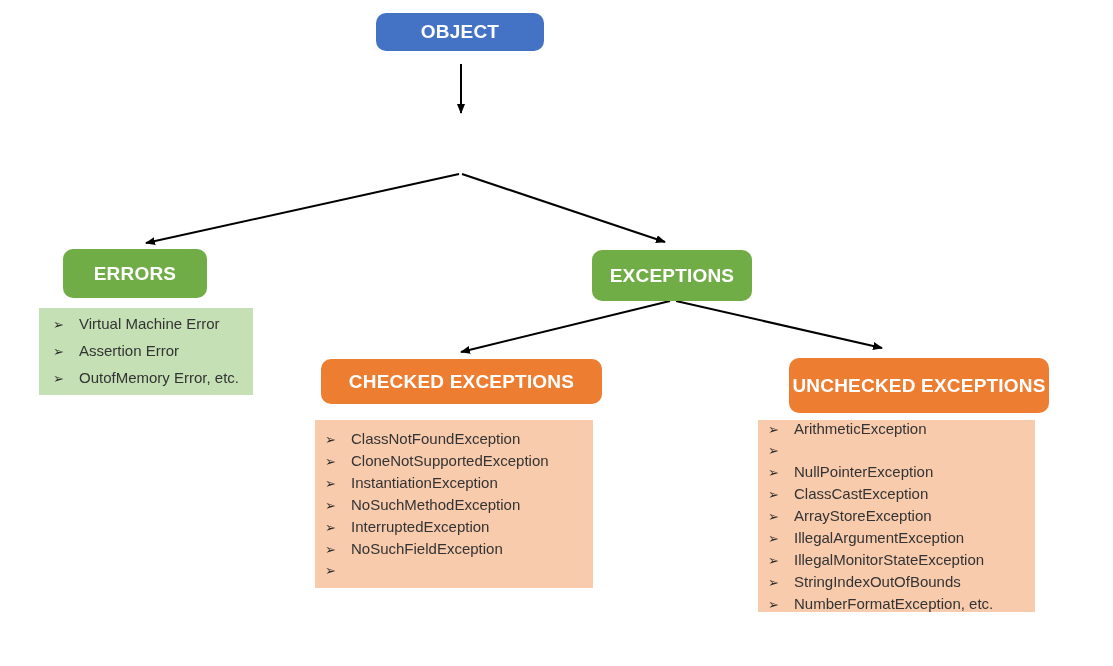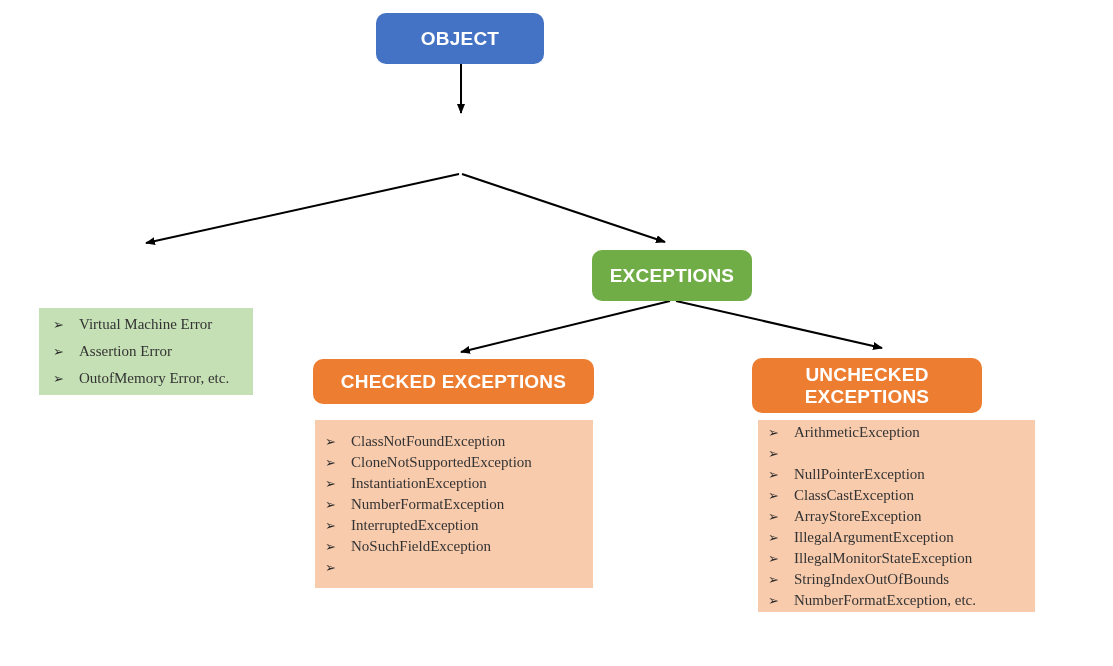--- a/index.html
+++ b/index.html
@@ -19,21 +19,21 @@
   .node.green{background:var(--green);font-size:19px;}
   .node.orange{background:var(--orange);font-size:19px;}
   .listbox{
     position:absolute;box-sizing:border-box;color:#333333;font-size:15px;
     display:flex;flex-direction:column;justify-content:center;
   }
   .listbox.green-list{background:var(--light-green);}
   .listbox.orange-list{background:var(--light-orange);}
   .li{display:flex;align-items:baseline;}
   .bullet{width:26px;flex:0 0 26px;font-size:13px;color:#2b2b2b;}
-  .li-text{white-space:nowrap;font-family:Liberation Serif, serif;}
+  .li-text{white-space:nowrap;}
   .green-list .li{line-height:26px;}
   .orange-list .li{line-height:21px;}
 </style>
 </head>
 <body>
 
 <div class="canvas">
 
   <svg class="arrow-layer" viewBox="0 0 1113 666" xmlns="http://www.w3.org/2000/svg">
     <defs>
@@ -41,29 +41,30 @@
         <path d="M0,0 L10,4 L0,8 z" fill="#000000"></path>
       </marker>
     </defs>
     <line x1="461" y1="64" x2="461" y2="113" stroke="#000" stroke-width="2" marker-end="url(#ah)"></line>
     <line x1="459" y1="174" x2="146" y2="243" stroke="#000" stroke-width="2" marker-end="url(#ah)"></line>
     <line x1="462" y1="174" x2="665" y2="242" stroke="#000" stroke-width="2" marker-end="url(#ah)"></line>
     <line x1="670" y1="301" x2="461" y2="352" stroke="#000" stroke-width="2" marker-end="url(#ah)"></line>
     <line x1="676" y1="301" x2="882" y2="348" stroke="#000" stroke-width="2" marker-end="url(#ah)"></line>
   </svg>
 
-  <div class="node blue" style="left:376px;top:13px;width:168px;height:51px;">OBJECT</div>
+  <div class="node blue" style="left:376px;top:13px;width:168px;height:38px;">OBJECT</div>
 
 
+  <div class="node green" style="left:63px;top:249px;width:144px;height:49px;">ERRORS</div>
 
   <div class="node green" style="left:592px;top:250px;width:160px;height:51px;text-align:center;">EXCEPTIONS</div>
 
-  <div class="node orange" style="left:313px;top:359px;width:281px;height:45px;">CHECKED EXCEPTIONS</div>
+  <div class="node orange" style="left:321px;top:359px;width:281px;height:45px;">CHECKED EXCEPTIONS</div>
 
-  <div class="node orange" style="left:752px;top:358px;width:230px;height:55px;">UNCHECKED EXCEPTIONS</div>
+  <div class="node orange" style="left:789px;top:358px;width:260px;height:55px;text-align:right;">UNCHECKED EXCEPTIONS</div>
 
   <div class="listbox green-list" style="left:39px;top:308px;width:214px;height:87px;padding:4px 6px 4px 14px;">
     <div class="li">
       <span class="bullet">➢</span>
       <span class="li-text">Virtual Machine Error</span>
     </div>
     <div class="li">
       <span class="bullet">➢</span>
       <span class="li-text">Assertion Error</span>
     </div>
@@ -81,21 +82,21 @@
     <div class="li">
       <span class="bullet">➢</span>
       <span class="li-text">CloneNotSupportedException</span>
     </div>
     <div class="li">
       <span class="bullet">➢</span>
       <span class="li-text">InstantiationException</span>
     </div>
     <div class="li">
       <span class="bullet">➢</span>
-      <span class="li-text">NumberFormatException</span>
+      <span class="li-text">NoSuchMethodException</span>
     </div>
     <div class="li">
       <span class="bullet">➢</span>
       <span class="li-text">InterruptedException</span>
     </div>
     <div class="li">
       <span class="bullet">➢</span>
       <span class="li-text">NoSuchFieldException</span>
     </div>
     <div class="li">

